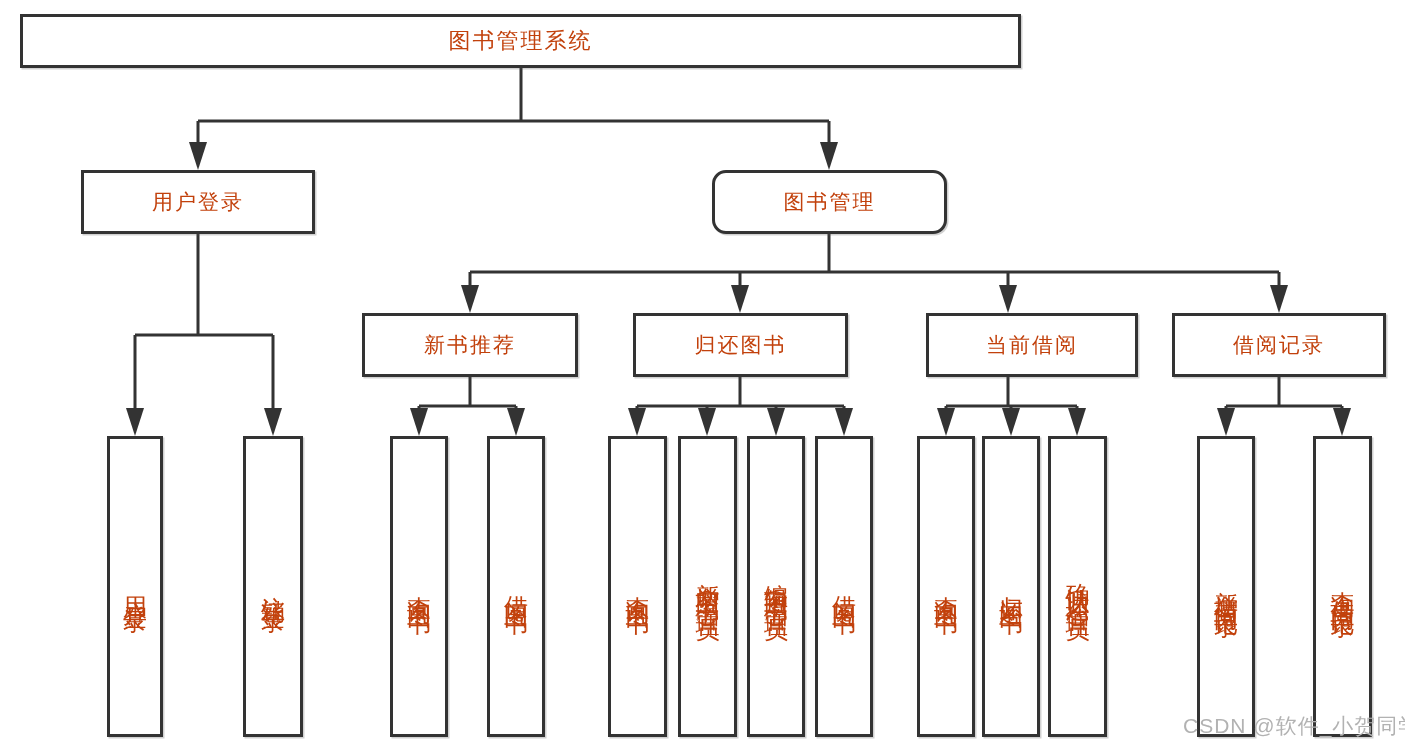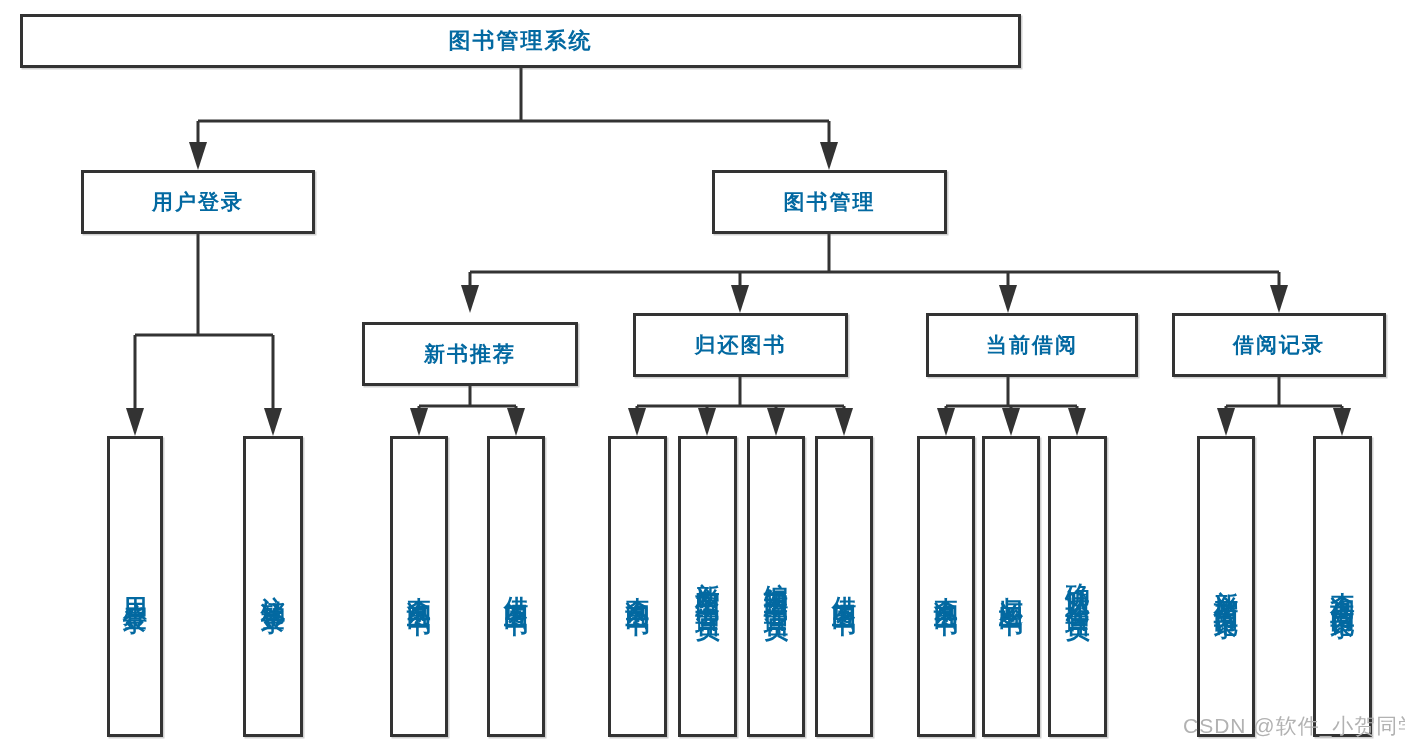--- a/index.html
+++ b/index.html
@@ -18,23 +18,22 @@
     pointer-events: none;
   }
   .box {
     position: absolute;
     box-sizing: border-box;
     border: 3px solid #333333;
     background: #ffffff;
     display: flex;
     align-items: center;
     justify-content: center;
-    color: #0369a1;
+    color: #c2410c;
     box-shadow: 1.5px 1.5px 0 rgba(90,90,90,0.28);
-    font-weight: bold;
   }
   .h-box {
     font-size: 21px;
     letter-spacing: 2px;
     white-space: nowrap;
   }
   .v-box {
     writing-mode: vertical-rl;
     text-orientation: mixed;
     font-size: 24px;
@@ -89,23 +88,23 @@
       <use href="#ah" transform="translate(1011,436)"></use>
       <use href="#ah" transform="translate(1077,436)"></use>
       <use href="#ah" transform="translate(1226,436)"></use>
       <use href="#ah" transform="translate(1342,436)"></use>
     </g>
   </svg>
 
   <div class="box h-box root-box" style="left:20px; top:14px; width:1001px; height:54px;">图书管理系统</div>
 
   <div class="box h-box" style="left:81px; top:170px; width:234px; height:64px;">用户登录</div>
-  <div class="box h-box" style="left:712px; top:170px; width:235px; height:64px;">图书管理</div>
+  <div class="box h-box" style="left:712px; top:170px; width:235px; height:64px;border-radius:14px;">图书管理</div>
 
-  <div class="box h-box" style="left:362px; top:313px; width:216px; height:64px;margin-top:9px;">新书推荐</div>
+  <div class="box h-box" style="left:362px; top:313px; width:216px; height:64px;">新书推荐</div>
   <div class="box h-box" style="left:633px; top:313px; width:215px; height:64px;">归还图书</div>
   <div class="box h-box" style="left:902px; top:313px; width:212px; height:64px;margin-left:24px;">当前借阅</div>
   <div class="box h-box" style="left:1172px; top:313px; width:214px; height:64px;">借阅记录</div>
 
   <div class="box v-box" style="left:107px; top:436px; width:56px; height:301px;">用户登录</div>
   <div class="box v-box" style="left:243px; top:436px; width:60px; height:301px;">注销登录</div>
 
   <div class="box v-box" style="left:390px; top:436px; width:58px; height:301px;">查询图书</div>
   <div class="box v-box" style="left:487px; top:436px; width:58px; height:301px;">借阅图书</div>
 

